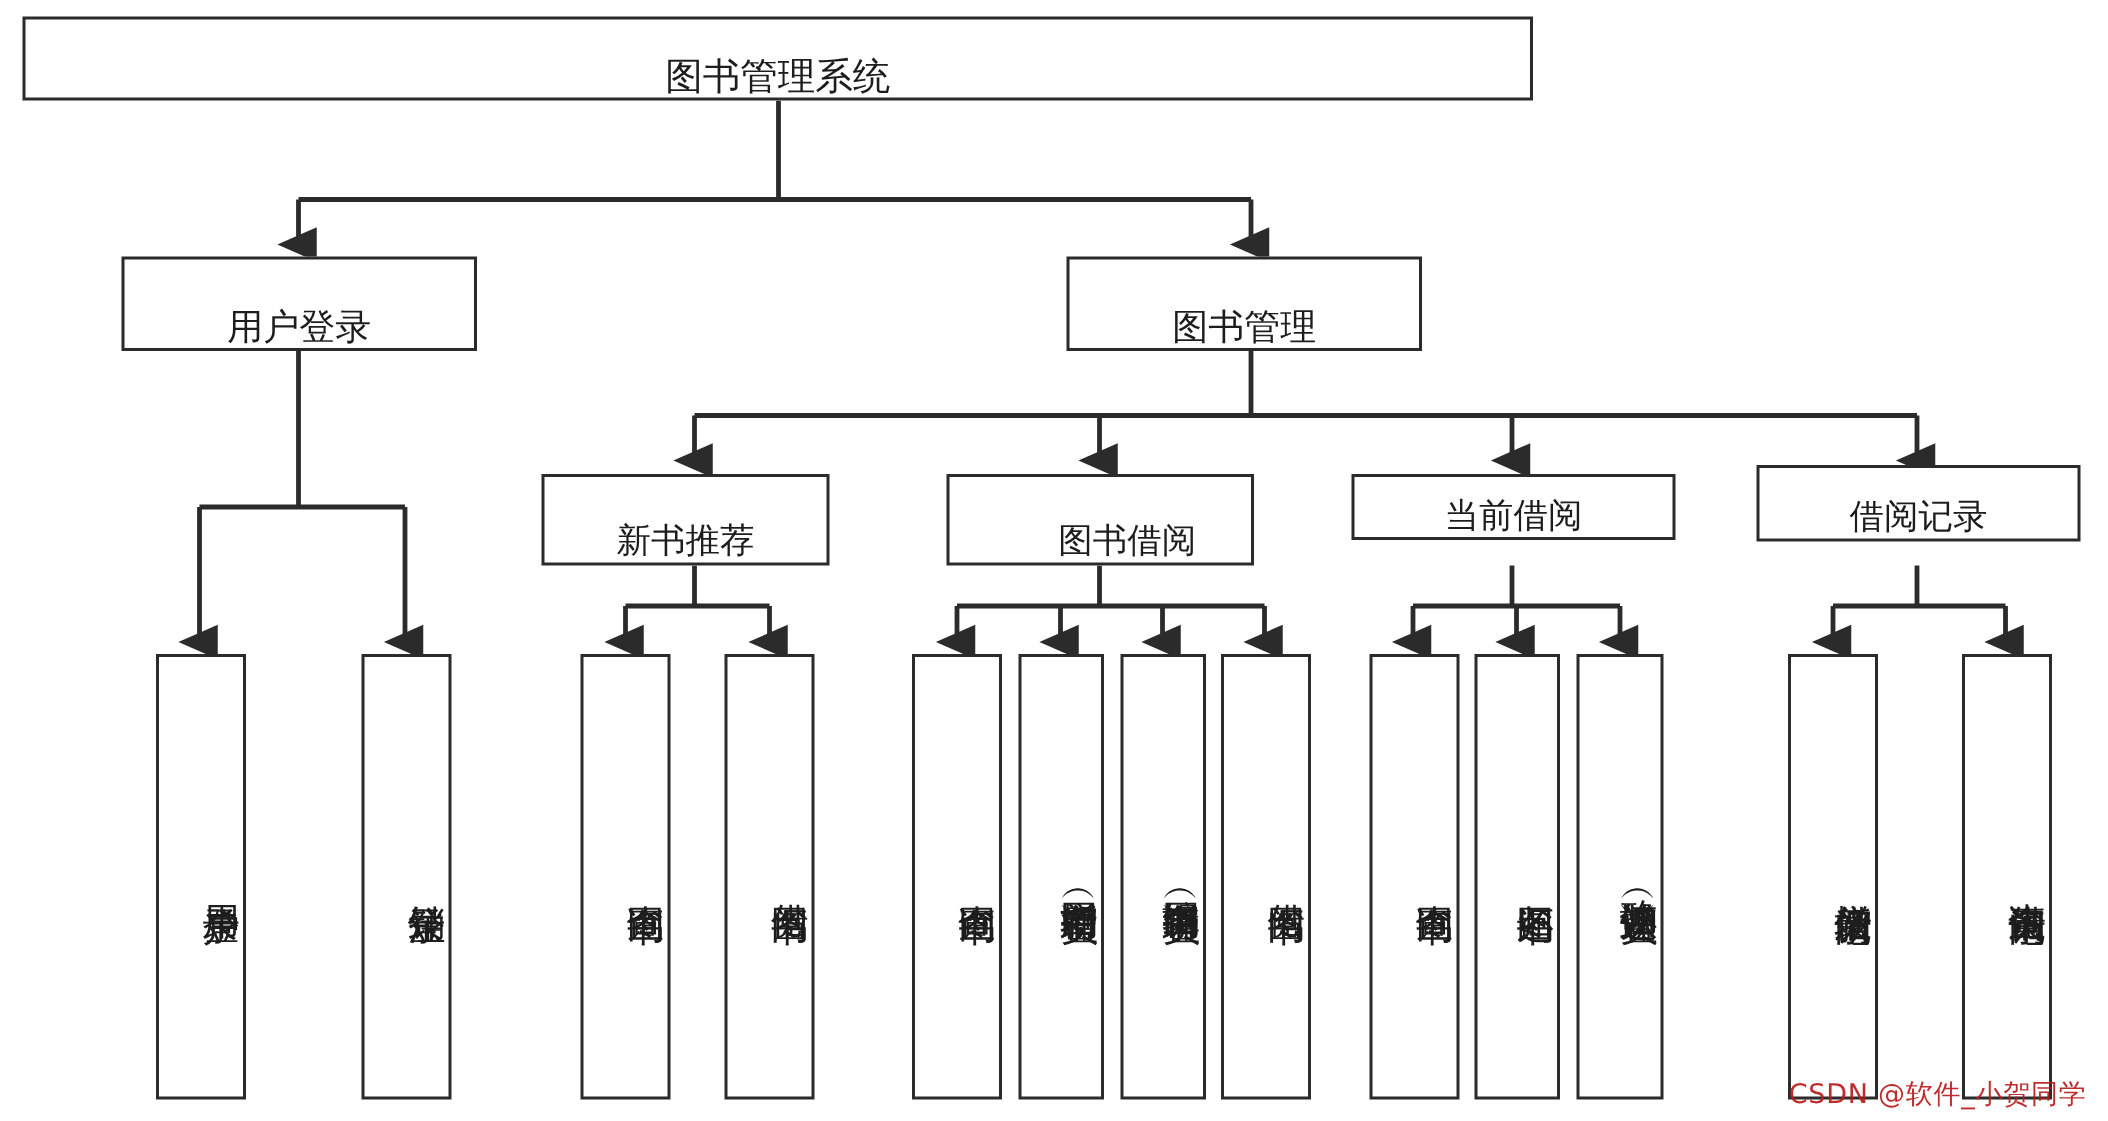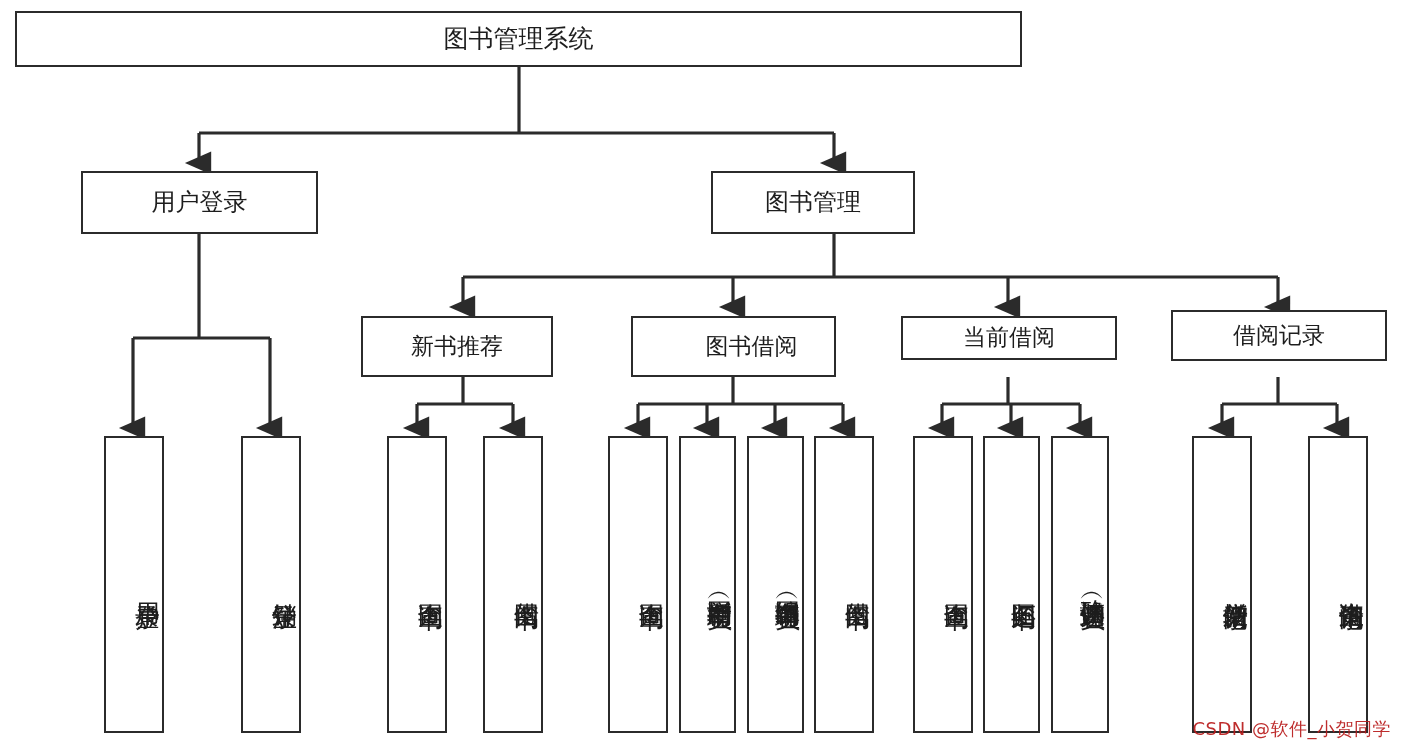--- a/index.html
+++ b/index.html
@@ -25,21 +25,21 @@
     width: 1405px;
     height: 747px;
     pointer-events: none;
   }
   .node {
     position: absolute;
     box-sizing: border-box;
     background: #ffffff;
     border: 2px solid #2b2b2b;
     display: flex;
-    align-items: center;
+    align-items: flex-end;
     justify-content: center;
     color: #1d1d1d;
     line-height: 1.18;
     z-index: 2;
   }
   .node-root {
     font-size: 25px;
   }
   .node-l2 {
     font-size: 24px;
@@ -137,21 +137,21 @@
   </svg>
 
   <div class="node node-root" style="left:15px; top:11px; width:1007px; height:56px;">
     <span class="node-label">图书管理系统</span>
   </div>
 
   <div class="node node-l2" style="left:81px; top:171px; width:237px; height:63px;">
     <span class="node-label">用户登录</span>
   </div>
 
-  <div class="node node-l2" style="left:711px; top:171px; width:204px; height:63px;">
+  <div class="node node-l2" style="left:711px; top:171px; width:237px; height:63px;">
     <span class="node-label">图书管理</span>
   </div>
 
   <div class="node node-l3" style="left:361px; top:316px; width:192px; height:61px;">
     <span class="node-label">新书推荐</span>
   </div>
 
   <div class="node node-l3" style="left:631px; top:316px; width:205px; height:61px;padding-left:36px;">
     <span class="node-label">图书借阅</span>
   </div>

